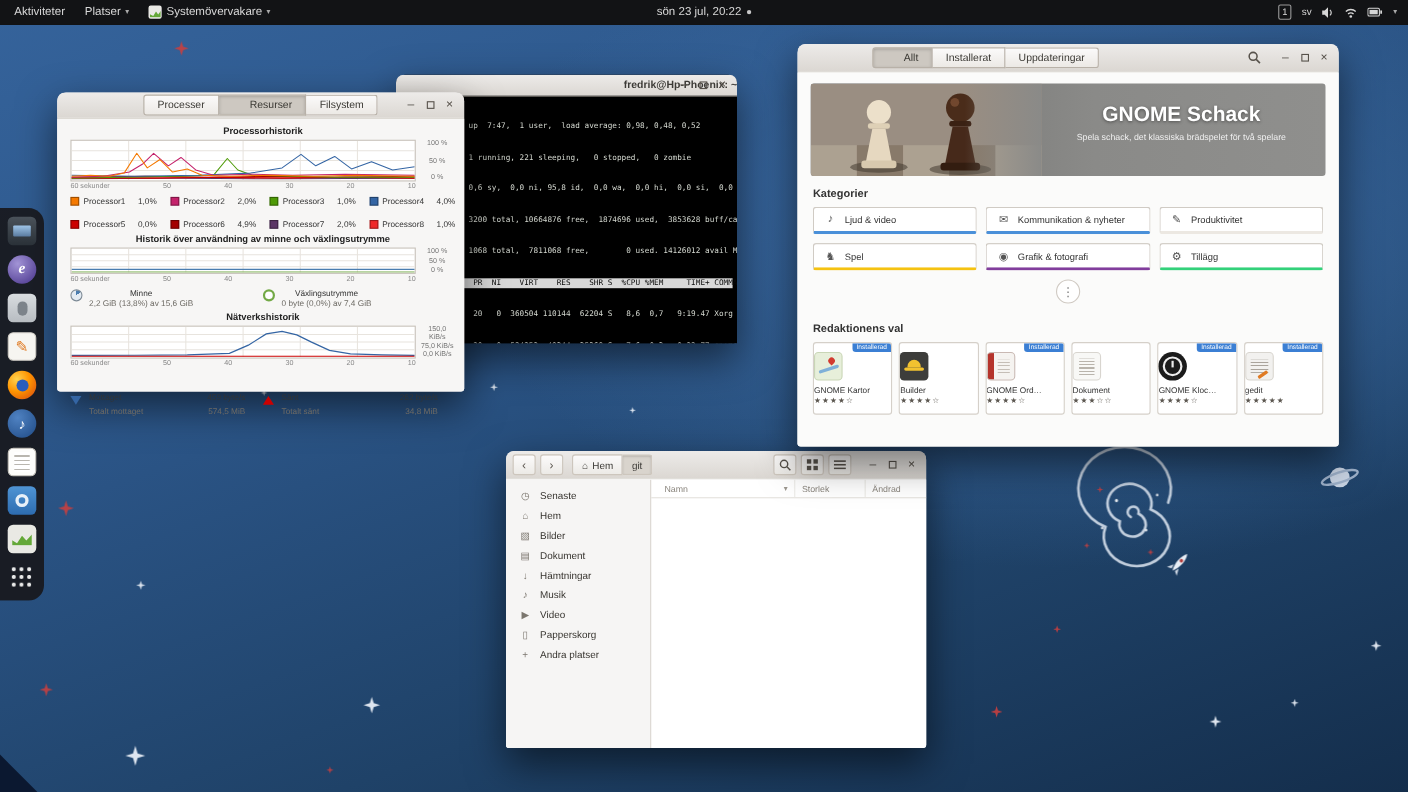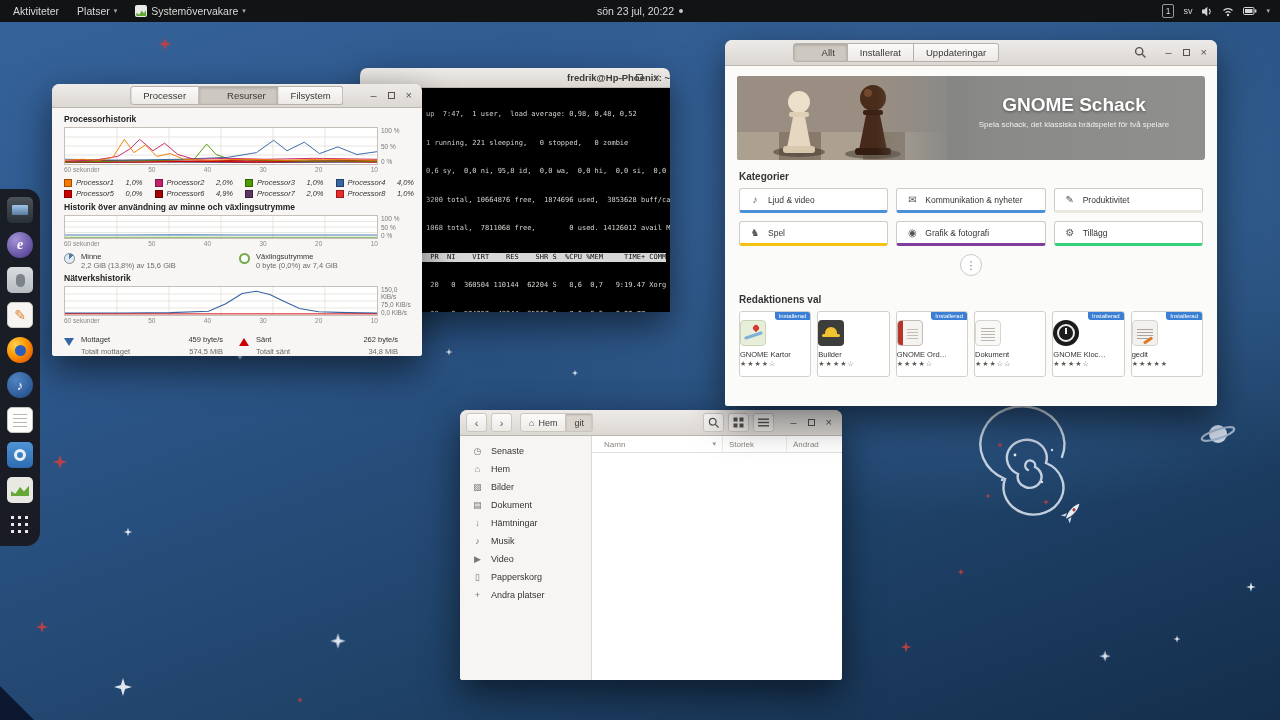--- a/index.html
+++ b/index.html
@@ -65,37 +65,37 @@
   .trow-hdr{background:#d8d8d8;color:#0a0a0a;margin-left:-64px;padding-left:64px;}
 
   
   #sysmon{left:52px;top:84px;width:370px;height:272px;z-index:3;background:#f7f6f5;}
   .tabgroup{position:absolute;left:50%;transform:translateX(-50%);display:flex;}
   .tab{font-size:9.5px;color:#3a3833;padding:3px 12px;border:1px solid #b8b1a8;background:linear-gradient(#fbfafa,#ece9e5);cursor:pointer;}
   .tab:first-child{border-radius:3px 0 0 3px;}
   .tab:last-child{border-radius:0 3px 3px 0;border-left:none;}
   .tab + .tab{border-left:none;}
   .tab.active{background:#cdc8c1;box-shadow:inset 0 1px 3px rgba(0,0,0,.2);padding-left:28px;}
-  #sysmon-body{position:absolute;top:24px;left:0;right:0;bottom:0;padding:4px 8px 4px 12px;background:#f7f6f5;border-radius:0 0 3px 3px;}
+  #sysmon-body{position:absolute;top:24px;left:0;right:0;bottom:0;padding:4px 8px 4px 12px;background:#f7f6f5;border-radius:0 0 3px 3px;text-align:center;}
   .sm-title{font-size:8.5px;font-weight:bold;color:#222;margin:2px 0 3px;}
   .sm-chartrow{display:flex;align-items:stretch;}
   .sm-chart{flex:1;border:1px solid #c6c0b8;background:#fff;position:relative;}
   .sm-chart svg{position:absolute;inset:0;width:100%;height:100%;}
   .sm-ylab{width:36px;display:flex;flex-direction:column;justify-content:space-between;font-size:6.5px;color:#777;padding-left:3px;}
   .sm-xaxis{display:flex;justify-content:space-between;font-size:6.5px;color:#888;padding:1px 0 2px;margin-right:36px;}
-  .cpu-legend{display:grid;grid-template-columns:repeat(4,1fr);gap:2px 12px;margin:3px 0 4px;font-style:italic;}
+  .cpu-legend{display:grid;grid-template-columns:repeat(4,1fr);gap:12px 12px;margin:3px 0 4px;}
   .leg-item{display:flex;align-items:center;font-size:7.5px;color:#333;}
   .leg-sw{width:8px;height:8px;border:1px solid rgba(0,0,0,.35);margin-right:4px;flex:none;}
   .leg-val{margin-left:auto;}
   .mem-legend{display:flex;margin:3px 0 3px;}
   .mem-item{flex:1;display:flex;gap:6px;font-size:7.5px;color:#333;align-items:flex-start;}
   .pie{width:11px;height:11px;border-radius:50%;border:1px solid #7d8a96;background:conic-gradient(#4a7db0 0 50deg,#e2eaf2 50deg 360deg);flex:none;margin-top:1px;}
   .swapcirc{width:11px;height:11px;border-radius:50%;border:2px solid #73a946;background:#fff;flex:none;margin-top:1px;}
   .muted{color:#6d6a64;}
-  .net-legend{display:flex;margin-top:8px;}
+  .net-legend{display:flex;margin-top:20px;}
   .net-item{flex:1;display:flex;gap:7px;font-size:7.5px;color:#333;}
   .arr{width:0;height:0;border:5px solid transparent;margin-top:4px;flex:none;}
   .arr.down{border-top:8px solid #3465a4;border-bottom:none;}
   .arr.up{border-bottom:8px solid #cc0000;border-top:none;}
   .net-grid{flex:1;margin-right:16px;}
   .nrow{display:flex;justify-content:space-between;line-height:1.55;}
 
   
   #software{left:725px;top:40px;width:492px;height:366px;z-index:5;background:#fbfbfa;}
   #software .headerbar{height:26px;}

